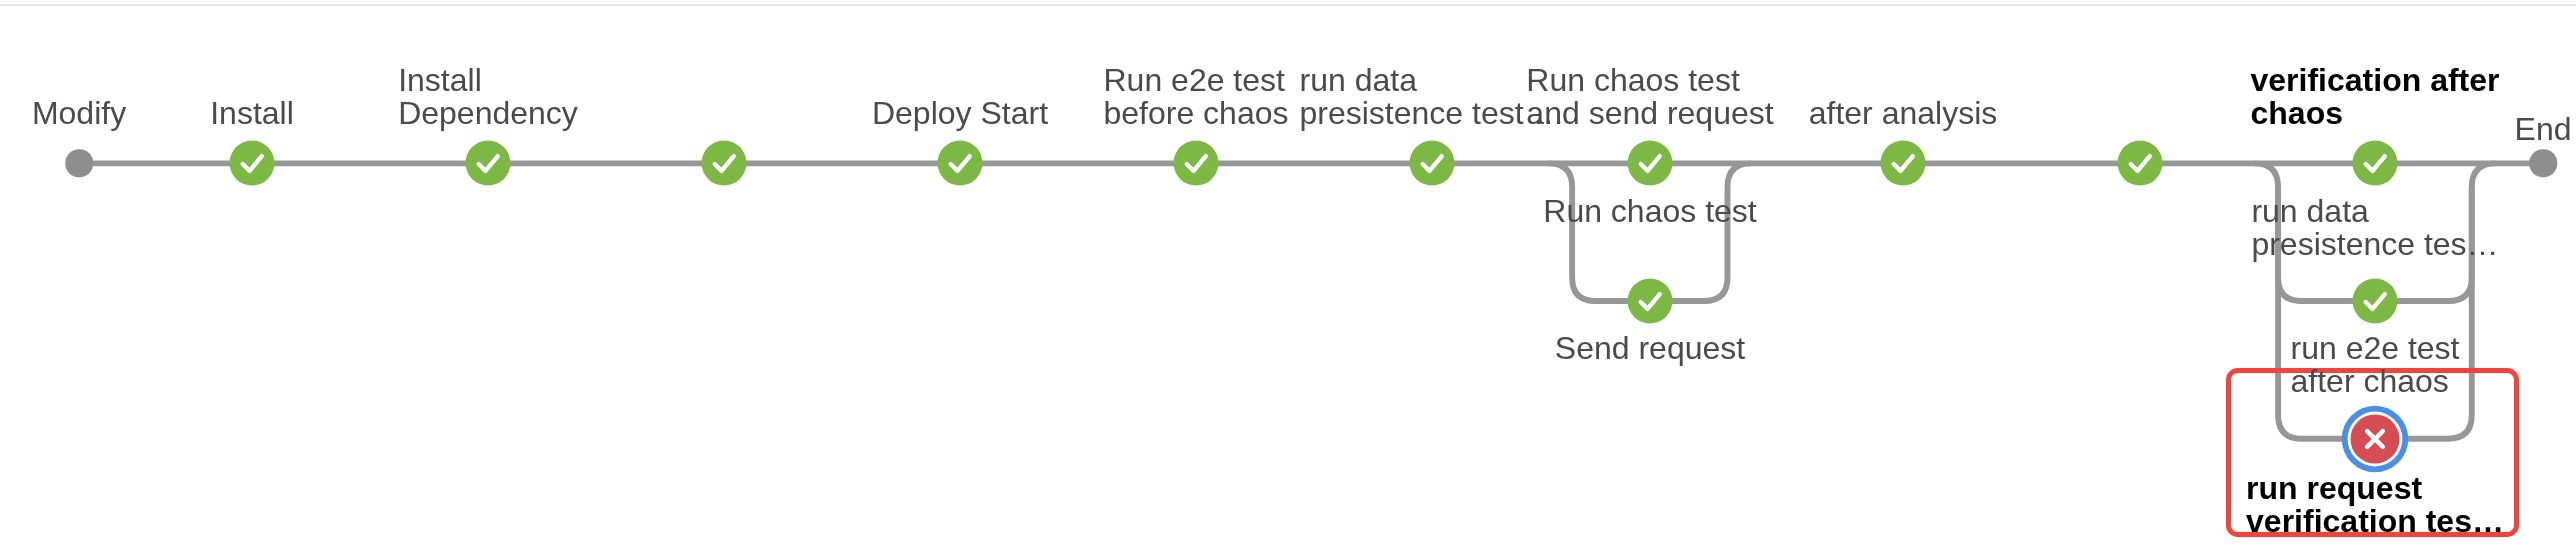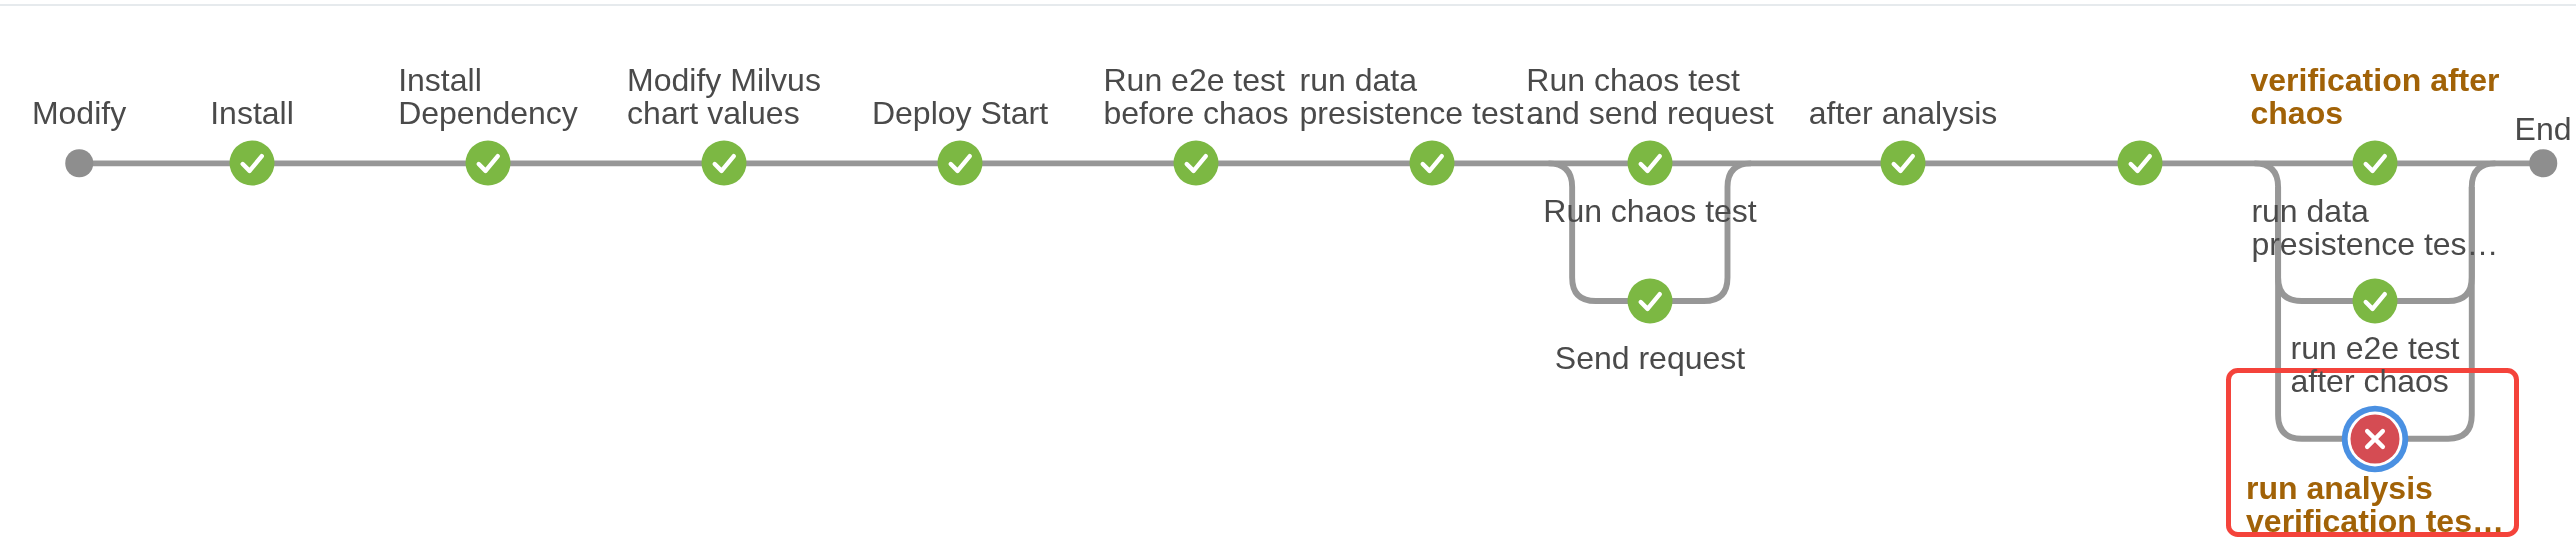--- a/index.html
+++ b/index.html
@@ -15,21 +15,21 @@
 
   .node{position:absolute;width:45px;height:45px;border-radius:50%;
         background:#7CB843;transform:translate(-50%,-50%);z-index:3;
         display:flex;align-items:center;justify-content:center;cursor:pointer;}
   .node.failure{width:49px;height:49px;background:#D54C53;}
   .node.selected{box-shadow:0 0 0 2.9px #ffffff,0 0 0 8.8px #4A90E2;}
 
   .lbl{position:absolute;transform:translateX(-50%);text-align:left;
        font-size:32px;line-height:33px;color:#4A4A4A;white-space:pre-line;
        z-index:4;width:max-content;}
-  .lbl.bold{font-weight:bold;color:#a16207;}
+  .lbl.bold{font-weight:bold;color:#000000;}
 
   .selbox{position:absolute;left:2226px;top:368px;width:293px;height:169px;
           border:5.9px solid #F4433B;border-radius:11.8px;box-sizing:border-box;z-index:2;}
 </style>
 </head>
 <body>
 
 <div class="pipeline">
 
   <div class="topline"></div>
@@ -61,22 +61,20 @@
       </svg>
   </div>
   <div class="lbl" style="left:488px;top:64px">Install
 Dependency</div>
 
   <div class="node" style="left:724px;top:163px">
     <svg width="45" height="45" viewBox="0 0 46 46">
         <path d="M13.5 24 L20.5 31 L33 16" stroke="#fff" stroke-width="4.5" fill="none" stroke-linecap="round" stroke-linejoin="round"></path>
       </svg>
   </div>
-  <div class="lbl" style="left:724px;top:64px">Modify Milvus
-chart values</div>
 
   <div class="node" style="left:960px;top:163px">
     <svg width="45" height="45" viewBox="0 0 46 46">
         <path d="M13.5 24 L20.5 31 L33 16" stroke="#fff" stroke-width="4.5" fill="none" stroke-linecap="round" stroke-linejoin="round"></path>
       </svg>
   </div>
   <div class="lbl" style="left:960px;top:97px">Deploy Start</div>
 
   <div class="node" style="left:1196px;top:163px">
     <svg width="45" height="45" viewBox="0 0 46 46">
@@ -101,21 +99,21 @@
   </div>
   <div class="lbl" style="left:1650px;top:64px">Run chaos test
 and send request</div>
   <div class="lbl" style="left:1650px;top:195px">Run chaos test</div>
 
   <div class="node" style="left:1650px;top:301px">
     <svg width="45" height="45" viewBox="0 0 46 46">
         <path d="M13.5 24 L20.5 31 L33 16" stroke="#fff" stroke-width="4.5" fill="none" stroke-linecap="round" stroke-linejoin="round"></path>
       </svg>
   </div>
-  <div class="lbl" style="left:1650px;top:342px">Send request</div>
+  <div class="lbl" style="left:1650px;top:332px">Send request</div>
 
   <div class="node" style="left:1903px;top:163px">
     <svg width="45" height="45" viewBox="0 0 46 46">
         <path d="M13.5 24 L20.5 31 L33 16" stroke="#fff" stroke-width="4.5" fill="none" stroke-linecap="round" stroke-linejoin="round"></path>
       </svg>
   </div>
   <div class="lbl" style="left:1903px;top:97px">after analysis</div>
 
   <div class="node" style="left:2140px;top:163px">
     <svg width="45" height="45" viewBox="0 0 46 46">
@@ -139,17 +137,17 @@
       </svg>
   </div>
   <div class="lbl" style="left:2375px;top:332px">run e2e test
 after chaos</div>
 
   <div class="node failure selected" style="left:2375px;top:439px">
     <svg width="49" height="49" viewBox="0 0 50 50">
         <path d="M17 17 L33 33 M33 17 L17 33" stroke="#fff" stroke-width="4.5" fill="none" stroke-linecap="round"></path>
       </svg>
   </div>
-  <div class="lbl bold" style="left:2375px;top:472px">run analysis
+  <div class="lbl bold" style="left:2375px;top:472px">run request
 verification tes…</div>
 
 </div>
 
 
 </body></html>

